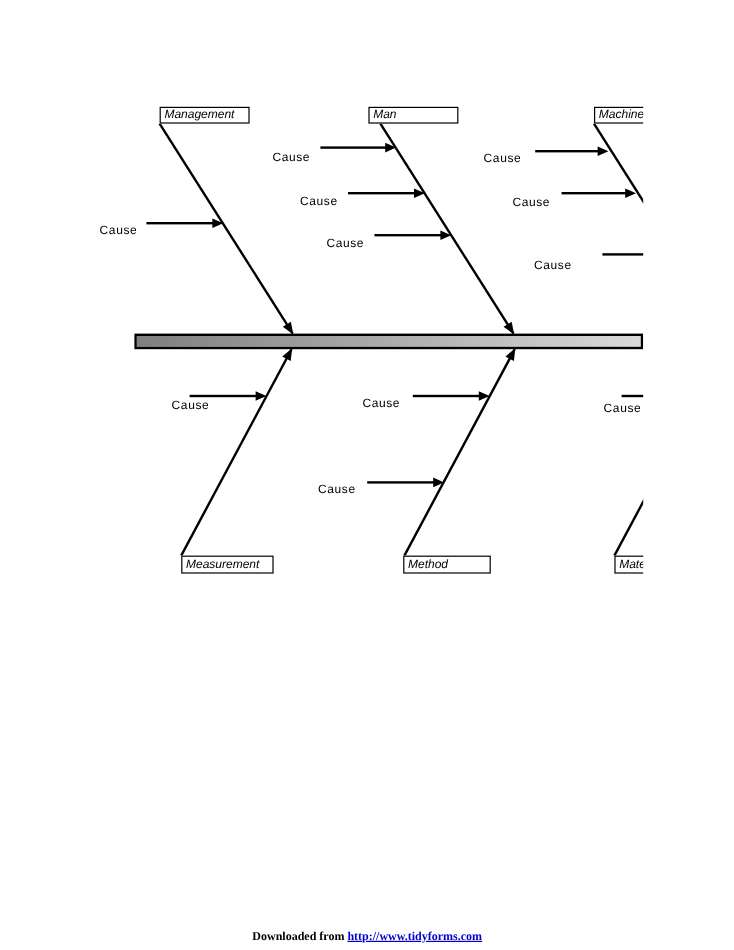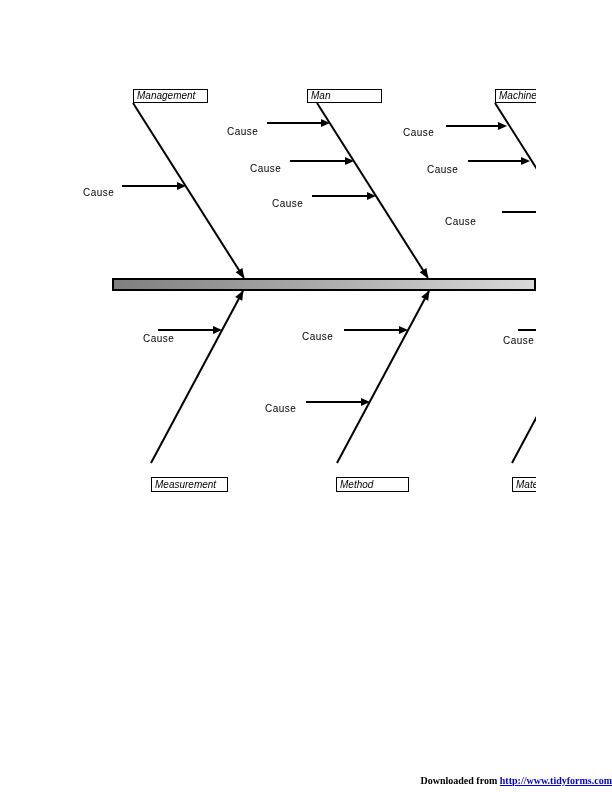--- a/index.html
+++ b/index.html
@@ -10,21 +10,21 @@
   .clip{
     position:absolute;left:0;top:0;width:536px;height:760px;overflow:hidden;
   }
   .box{
     position:absolute;border:1px solid #000;background:#fff;
     font-size:10px;line-height:13px;padding-left:3px;white-space:nowrap;
     color:#000;
     font-style:italic;
   }
   .box.top{height:12px;line-height:12px;}
-  .box.bottom{height:13px;line-height:13px;margin-top:14px;}
+  .box.bottom{height:13px;line-height:13px;}
   .bone{
     position:absolute;height:2px;background:#000;transform-origin:0 50%;
   }
   .bhead{
     position:absolute;right:-1px;top:-3px;width:0;height:0;
     border-left:10px solid #000;border-top:4px solid transparent;border-bottom:4px solid transparent;
   }
   .aline{position:absolute;height:2px;background:#000;}
   .ahead{
     position:absolute;width:0;height:0;
@@ -32,21 +32,21 @@
   }
   .clabel{
     position:absolute;font-size:10px;color:#000;white-space:nowrap;letter-spacing:0.5px;
   }
   .spine{
     position:absolute;left:112px;top:278px;width:420px;height:9px;
     border:2px solid #000;
     background:linear-gradient(to right,#7f7f7f,#d9d9d9);
   }
   .footer{
-    position:absolute;left:0;top:775px;width:612px;text-align:right;
+    position:absolute;left:0;top:775px;width:612px;text-align:center;
     font-family:"Liberation Serif",serif;font-weight:bold;font-size:10px;color:#000;
   }
   .footer a{color:#0000cc;text-decoration:underline;}
 </style>
 </head>
 <body>
 
 <div class="clip">
 
   <div class="spine"></div>

